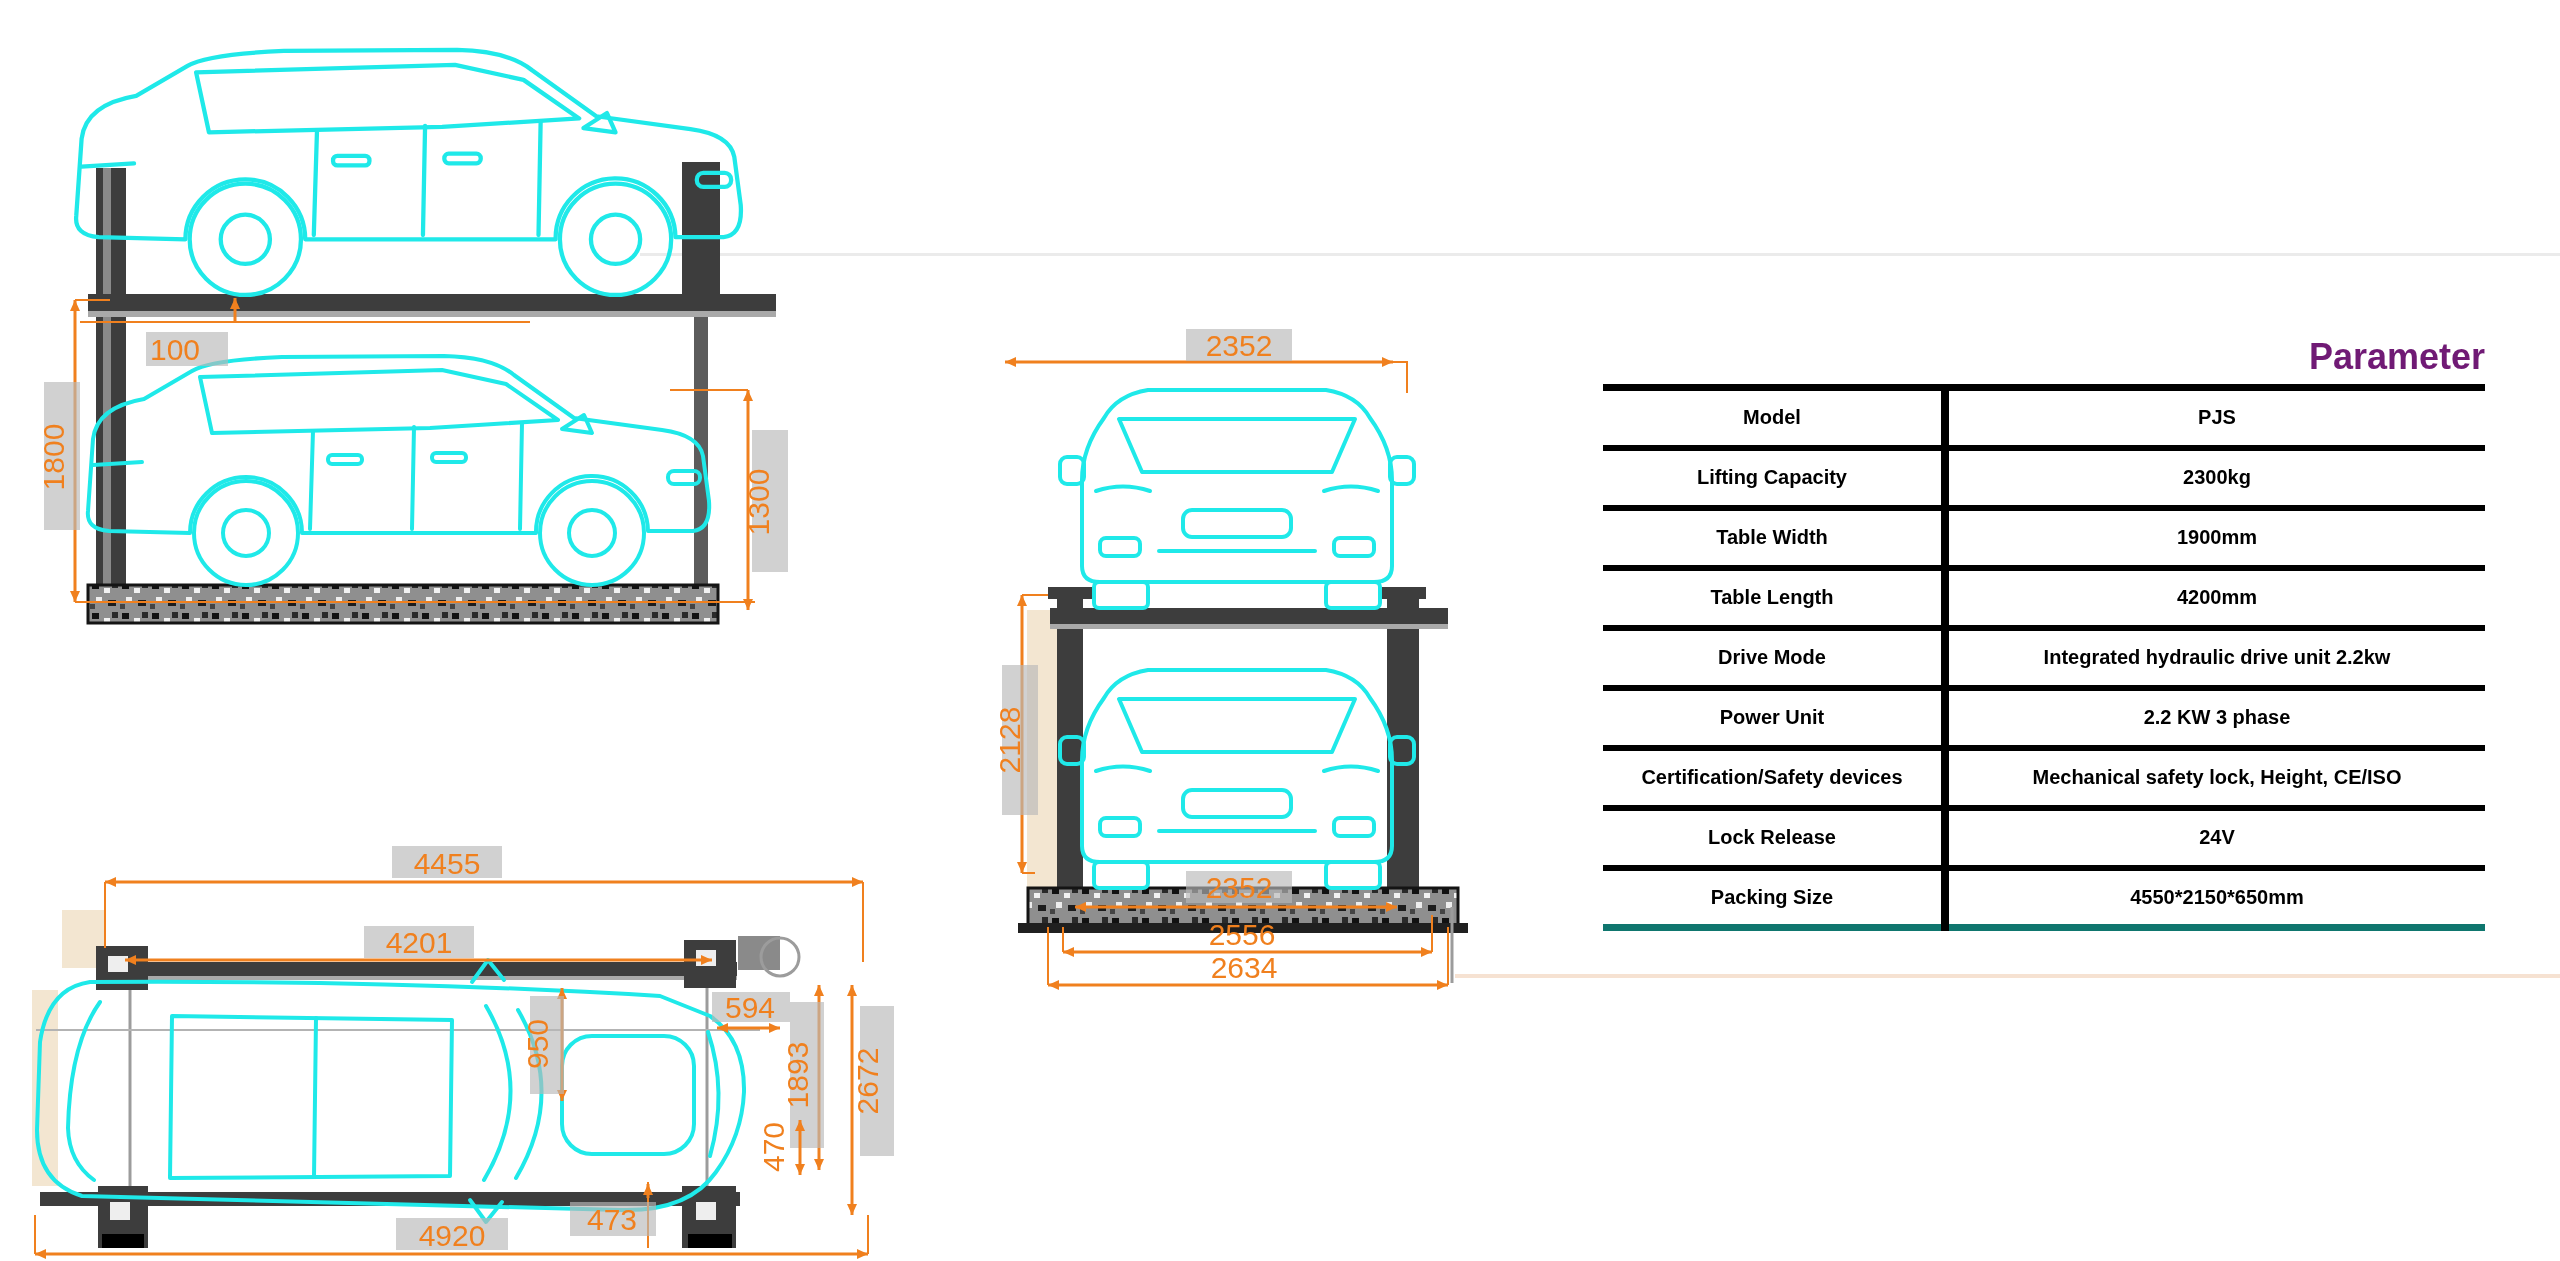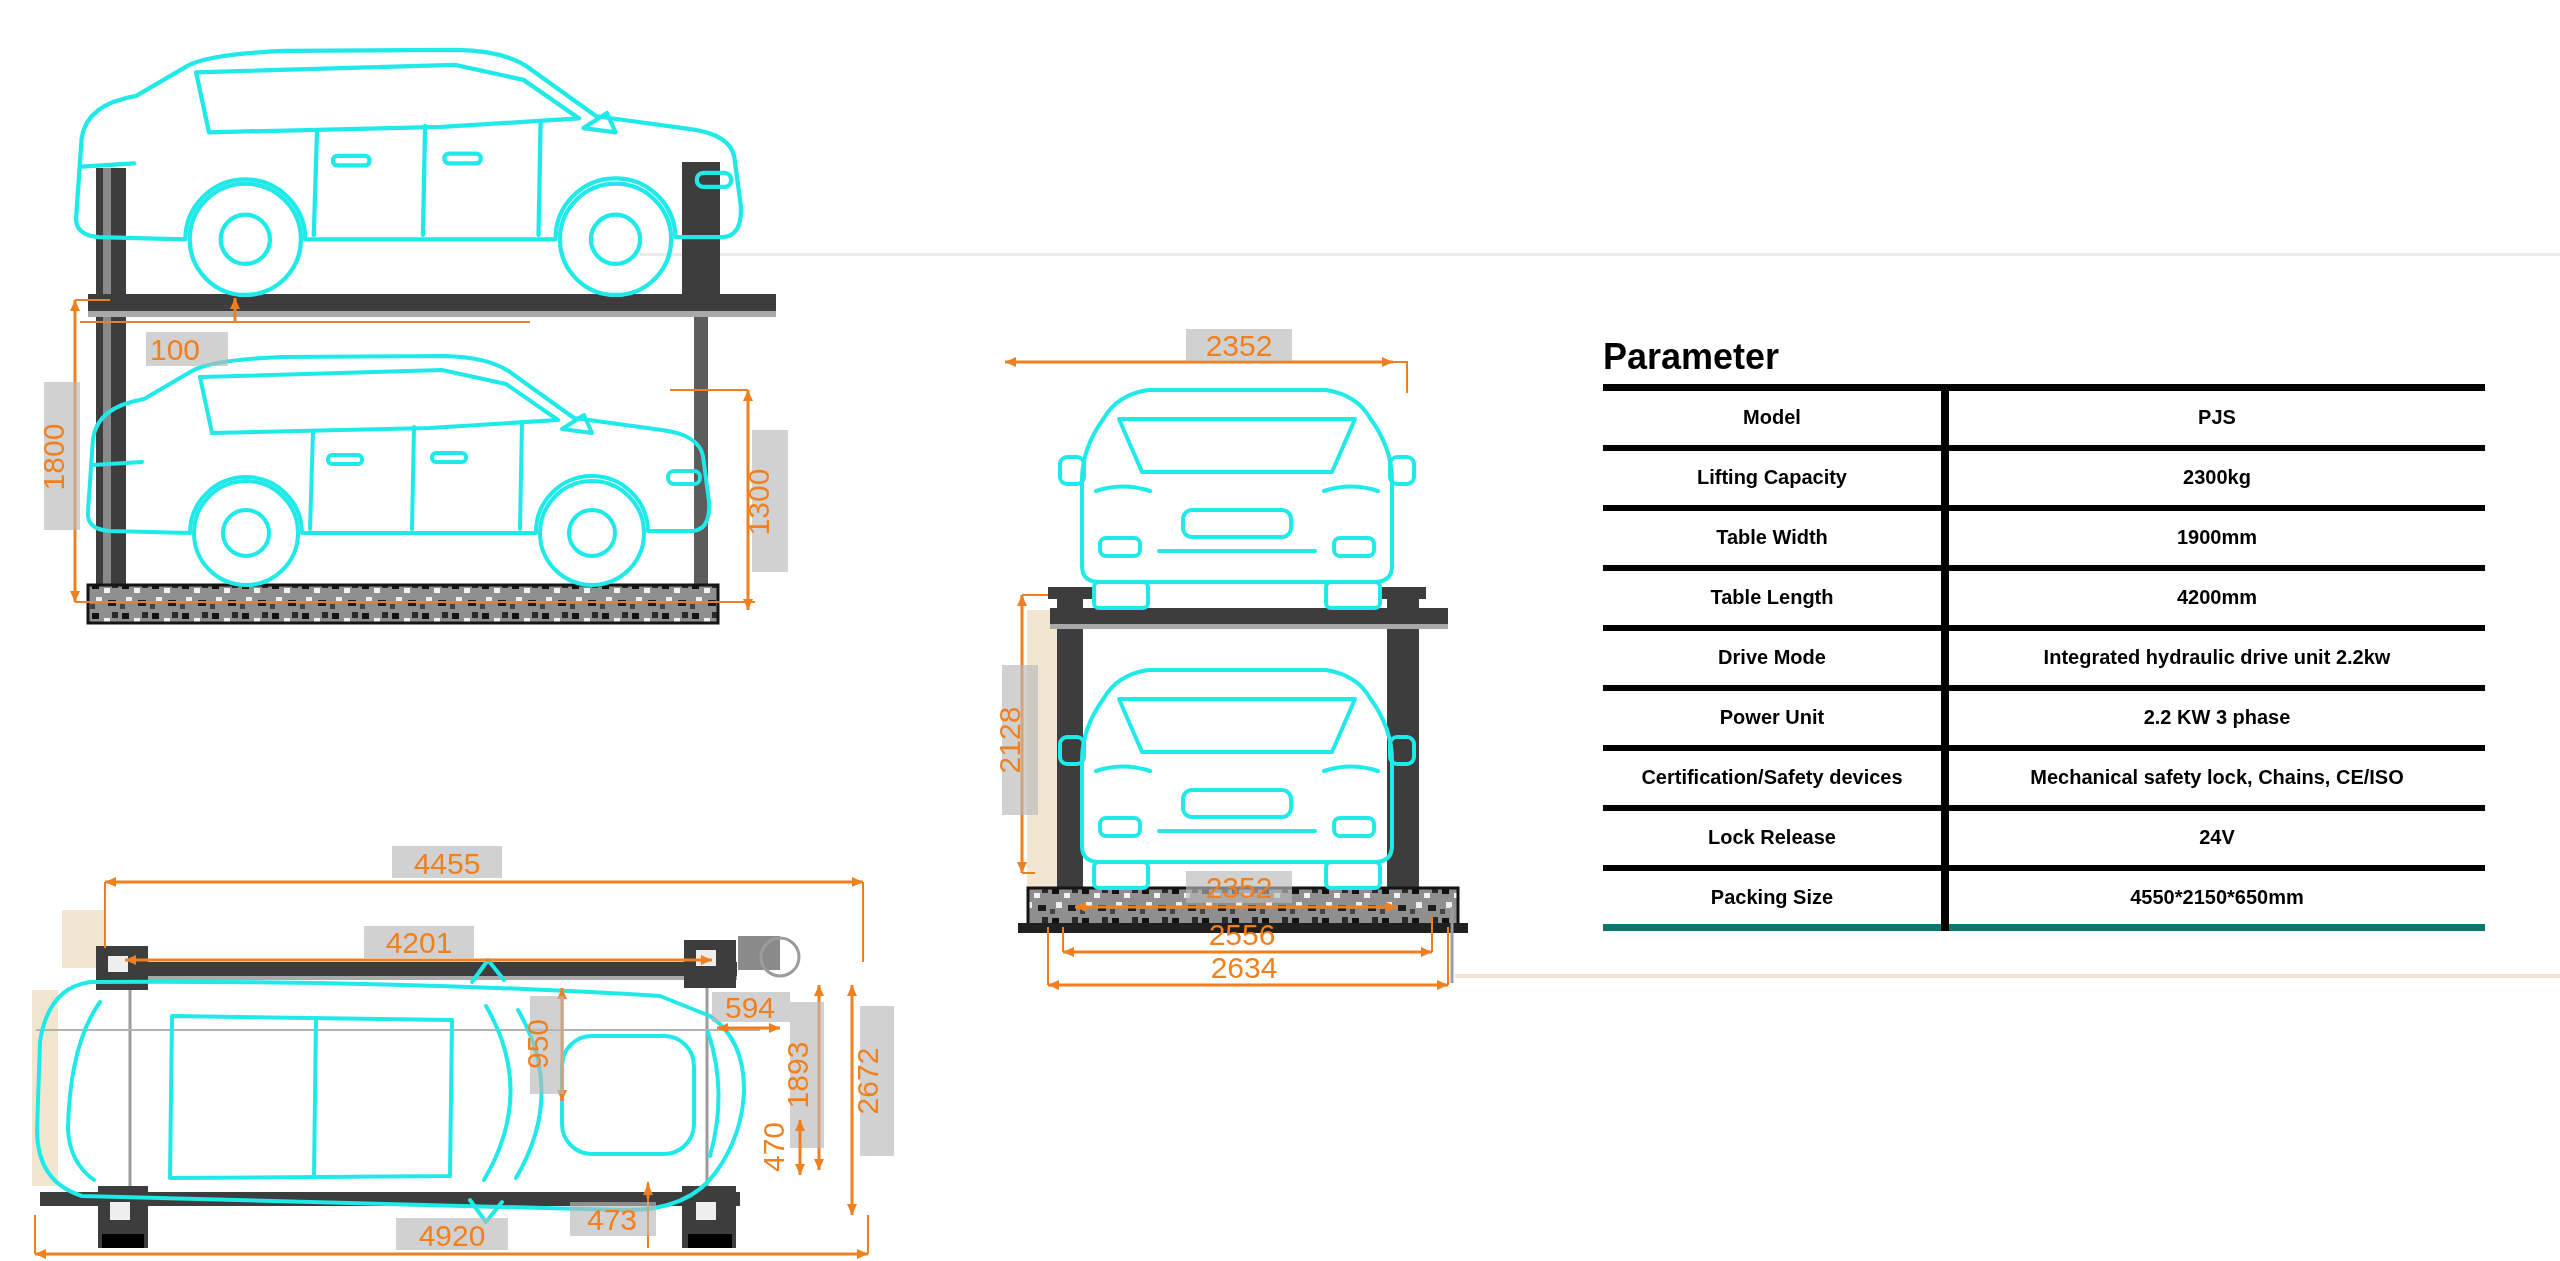--- a/index.html
+++ b/index.html
@@ -10,21 +10,21 @@
   .car{stroke:#1FE9E9;stroke-width:4;fill:none;stroke-linejoin:round;stroke-linecap:round;}
   .steel{fill:#3d3d3d;}
   .dim-line{stroke:#F0801E;stroke-width:3;fill:none;}
   .dim-thin{stroke:#F0801E;stroke-width:2;fill:none;}
   .dim-text{fill:#F0801E;font-size:30px;font-family:"Liberation Sans",sans-serif;}
   .gline{stroke:#9c9c9c;stroke-width:3;fill:none;}
   .lbl-bg{fill:#b9b9b9;opacity:.65;}
   .faint-1{position:absolute;left:640px;top:253px;width:1920px;height:3px;background:#ebebeb;}
   .faint-2{position:absolute;left:1455px;top:974px;width:1105px;height:4px;background:#f6e2d2;}
   .param-wrap{position:absolute;left:1603px;top:330px;width:882px;}
-  .param-title{text-align:left;font-size:36px;font-weight:bold;color:#000000;height:54px;line-height:54px;}
+  .param-title{text-align:right;font-size:36px;font-weight:bold;color:#701a75;height:54px;line-height:54px;}
   table.param{border-collapse:collapse;width:100%;border-top:7px solid #000;}
   .param tr{height:60px;}
   .param td{font-weight:bold;font-size:20px;text-align:center;border-bottom:6px solid #000;
             padding:0 6px;color:#000;}
   .param td:first-child{width:326px;border-right:8px solid #000;}
   .param tr:last-child td{border-bottom:7px solid #0f766e;}
   .param td.small{font-size:20px;}
 </style>
 </head>
 <body>
@@ -282,21 +282,21 @@
         <tr>
           <td>Drive Mode</td>
           <td class="small">Integrated hydraulic drive unit 2.2kw</td>
         </tr>
         <tr>
           <td>Power Unit</td>
           <td>2.2 KW 3 phase</td>
         </tr>
         <tr>
           <td class="small">Certification/Safety devices</td>
-          <td class="small">Mechanical safety lock, Chains, CE/ISO</td>
+          <td class="small">Mechanical safety lock, Height, CE/ISO</td>
         </tr>
         <tr>
           <td>Lock Release</td>
           <td>24V</td>
         </tr>
         <tr>
           <td>Packing Size</td>
           <td>4550*2150*650mm</td>
         </tr>
       </tbody>

